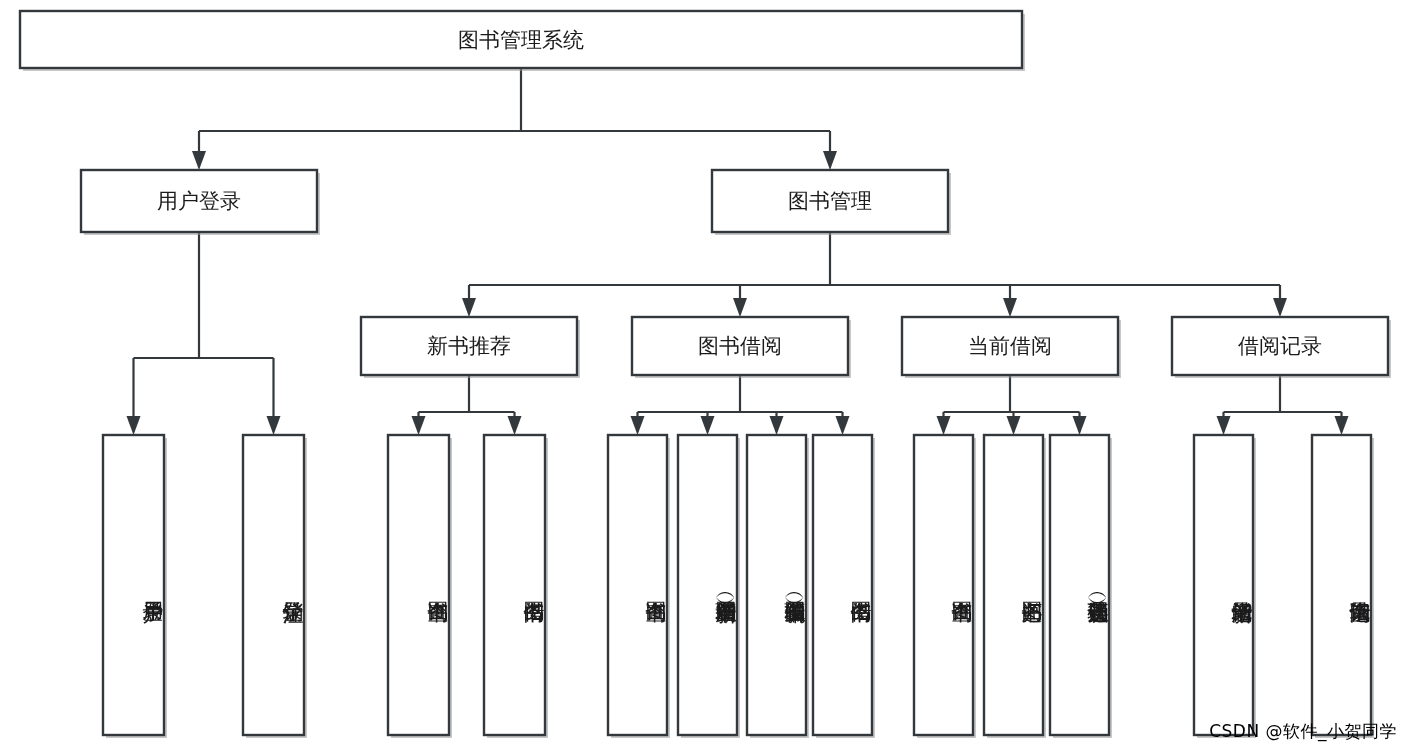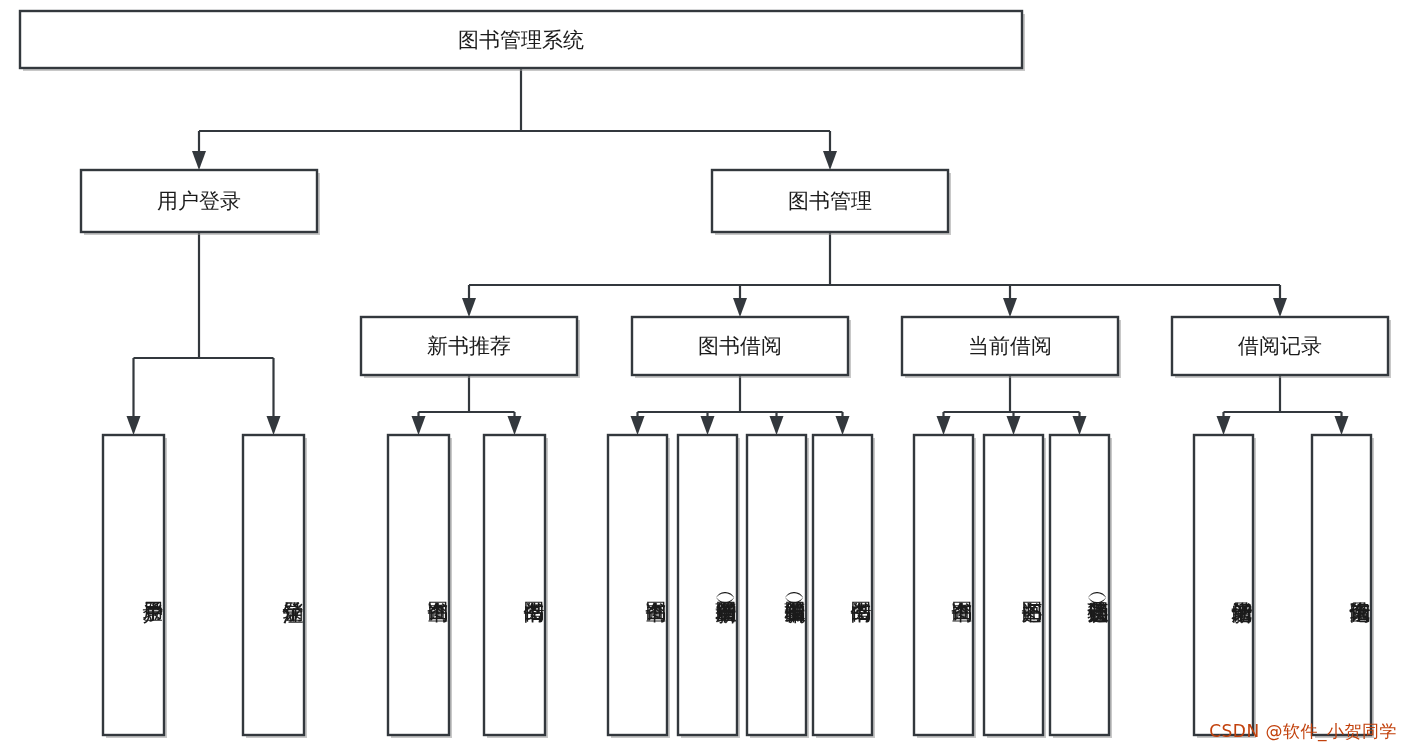--- a/index.html
+++ b/index.html
@@ -52,21 +52,21 @@
     fill: #1b1b1b;
     text-anchor: middle;
     dominant-baseline: middle;
   }
   .watermark {
     position: absolute;
     right: 8px;
     bottom: 4px;
     font-family: "DejaVu Sans", "Liberation Sans", sans-serif;
     font-size: 17px;
-    color: #c2410c;
+    color: #000000;
     white-space: nowrap;
     letter-spacing: 0.5px;
     pointer-events: none;
   }
   .vlabel {
     position: absolute;
     font-family: "DejaVu Sans", "Liberation Sans", sans-serif;
     font-size: 21px;
     line-height: 1.12;
     color: #1b1b1b;

